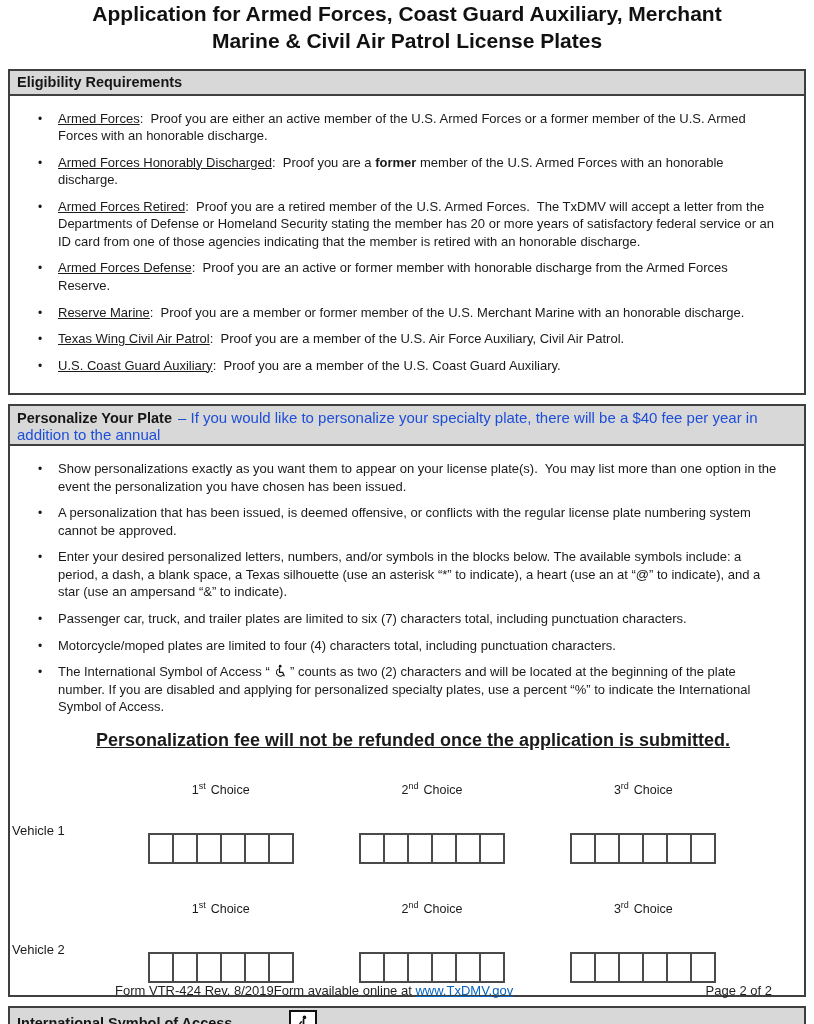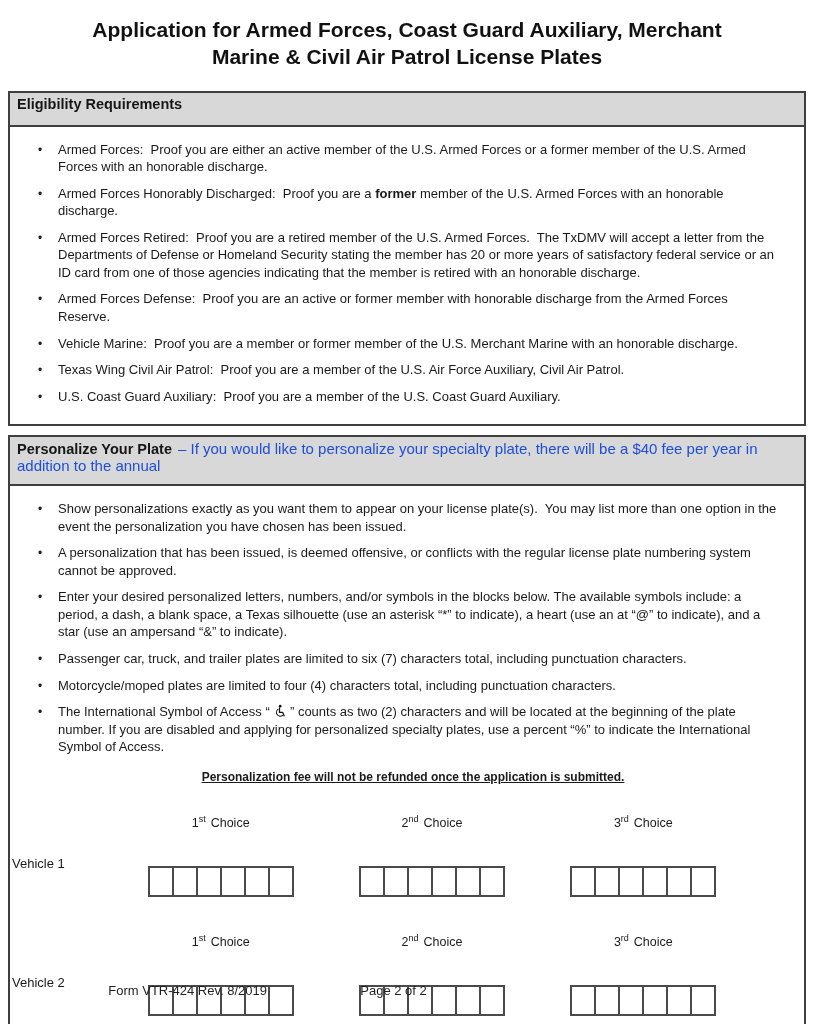--- a/index.html
+++ b/index.html
@@ -4,40 +4,40 @@
 <style>
   html,body{margin:0;padding:0;}
   body{
     width:814px;height:1024px;background:#ffffff;color:#1a1a1a;
     font-family:"Liberation Sans", sans-serif;
     position:relative;overflow:hidden;
   }
   .page{padding:0 8px;}
   .title{
     text-align:center;font-weight:bold;font-size:21px;line-height:1.3;
-    padding-top:16px;margin-bottom:20px;color:#111;
+    margin-bottom:14px;color:#111;
   }
   .section{margin-bottom:9px;}
   .sec-hdr{
     background:#d8d8d8;border:2px solid #3f3f3f;
-    font-weight:bold;font-size:14.5px;padding:3px 7px 13px 7px;color:#161616;
+    font-weight:bold;font-size:14.5px;padding:3px 7px 4px 7px;color:#161616;
   }
   .sec-hdr.tall{height:31px;box-sizing:content-box;}
   .hdr-rest{font-weight:normal;font-size:15px;margin-left:6px;color:#1d4ed8;}
   .sec-body{border:2px solid #3f3f3f;border-top:none;background:#fff;}
   .body-pad{padding:14px 16px 10px 28px;}
   .bullet{display:flex;margin-bottom:9px;font-size:13px;line-height:1.35;}
   .dot{width:20px;flex:0 0 20px;text-align:left;font-size:12px;padding-top:1px;}
   .bt{flex:1;padding-right:6px;}
   .pw{white-space:pre-wrap;}
-  .u{text-align:right;}
+  .u{text-decoration:underline;text-align:right;}
   .b{font-weight:bold;}
   .fee-notice{
     text-align:center;font-weight:bold;text-decoration:underline;
-    font-size:12px;margin:14px 0 30px 0;
+    font-size:18px;margin:14px 0 30px 0;
   }
   .vgrid{display:grid;grid-template-columns:105px 1fr 1fr 1fr;padding-right:55px;align-items:start;}
   .labels-row{margin-top:14px;font-size:12.5px;}
   .choice-label{text-align:center;}
   .choice-label sup{font-size:9px;}
   .cw{margin-left:5px;}
   .grids-row{margin-top:20px;}
   .vehicle-name{font-size:13px;padding-left:2px;padding-top:6px;}
   .gcell{display:flex;justify-content:center;padding-top:16px;}
   .cells{display:inline-flex;border:2px solid #4a4a4a;background:#fff;}
@@ -49,21 +49,21 @@
     background:#fff;border:2px solid #111;width:24px;height:23px;
     display:flex;align-items:center;justify-content:center;
     margin-left:9px;margin-top:-1px;margin-bottom:-3px;
   }
   .isa-body{padding:9px 12px 12px 12px;font-size:13px;line-height:1.5;}
   .footer{
     position:absolute;left:0;right:0;top:983px;
     display:grid;grid-template-columns:1fr auto 1fr;
     font-size:13px;padding:0 42px 0 15px;color:#1f1f1f;
   }
-  .footer .fl{text-align:center;}
+  .footer .fl{text-align:right;}
   .footer .fc{text-align:center;}
   .footer .fr{text-align:right;}
   a.link{color:#0563c1;text-decoration:underline;cursor:pointer;}
   .wc-inline{vertical-align:-2px;margin:0 1px;}
 </style>
 </head>
 <body>
 
 <div class="page">
 
@@ -86,21 +86,21 @@
       <div class="bullet">
           <span class="dot">•</span>
           <div class="bt"><span class="u pw">Armed Forces Retired</span><span class="pw">:  Proof you are a retired member of the U.S. Armed Forces.  The TxDMV will accept a letter from the Departments of Defense or Homeland Security stating the member has 20 or more years of satisfactory federal service or an ID card from one of those agencies indicating that the member is retired with an honorable discharge.</span></div>
         </div>
       <div class="bullet">
           <span class="dot">•</span>
           <div class="bt"><span class="u pw">Armed Forces Defense</span><span class="pw">:  Proof you are an active or former member with honorable discharge from the Armed Forces Reserve.</span></div>
         </div>
       <div class="bullet">
           <span class="dot">•</span>
-          <div class="bt"><span class="u pw">Vehicle Marine</span><span class="pw">:  Proof you are a member or former member of the U.S. Merchant Marine with an honorable discharge.</span></div>
+          <div class="bt"><span class="u pw">Reserve Marine</span><span class="pw">:  Proof you are a member or former member of the U.S. Merchant Marine with an honorable discharge.</span></div>
         </div>
       <div class="bullet">
           <span class="dot">•</span>
           <div class="bt"><span class="u pw">Texas Wing Civil Air Patrol</span><span class="pw">:  Proof you are a member of the U.S. Air Force Auxiliary, Civil Air Patrol.</span></div>
         </div>
       <div class="bullet">
           <span class="dot">•</span>
           <div class="bt"><span class="u pw">U.S. Coast Guard Auxiliary</span><span class="pw">:  Proof you are a member of the U.S. Coast Guard Auxiliary.</span></div>
         </div>
     </div>
@@ -240,14 +240,15 @@
           </svg>
         </span>
       </div>
     <div class="sec-body isa-body"></div>
   </div>
 
 </div>
 
 <div class="footer">
   <div class="fl">Form VTR-424 Rev. 8/2019</div>
+  <div class="fc"><span>Form available online at </span><a class="link">www.TxDMV.gov</a></div>
   <div class="fr">Page 2 of 2</div>
 </div>
 
 </body></html>

